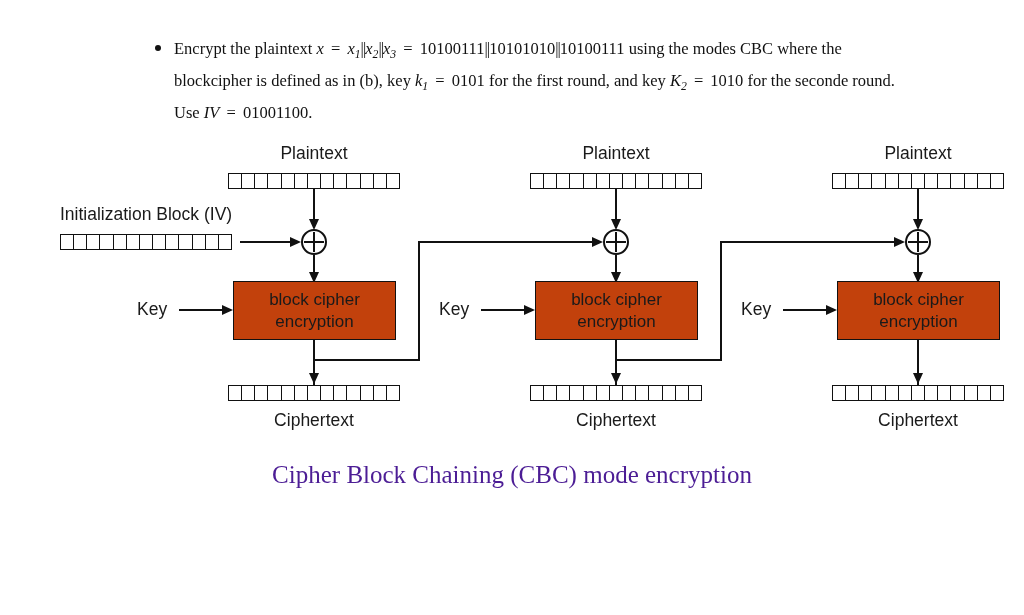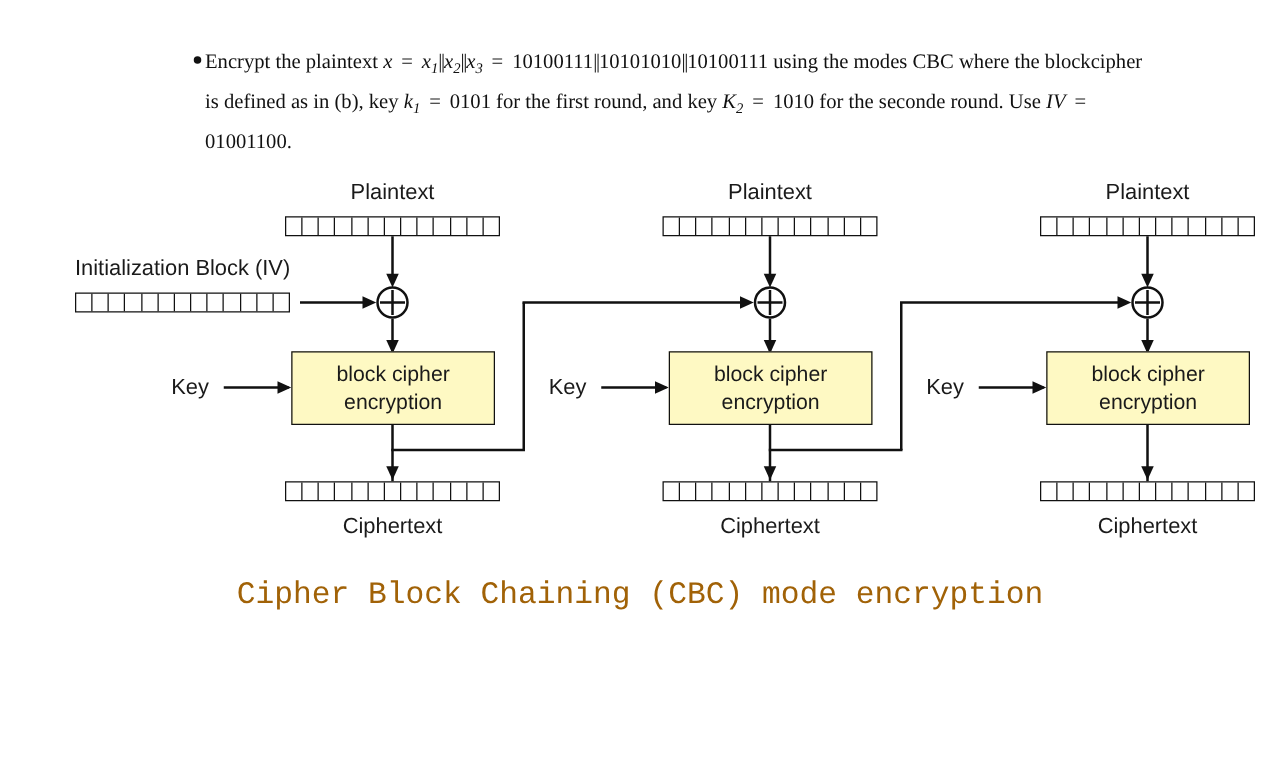--- a/index.html
+++ b/index.html
@@ -13,21 +13,21 @@
   
   #problem{
     position:absolute;left:150px;top:36px;width:770px;
     font-family:"Liberation Serif", serif;
     font-size:16.5px;line-height:25.5px;color:#111;
   }
   #problem .bullet{
     position:absolute;left:5px;top:9px;width:6px;height:6px;
     border-radius:50%;background:#111;
   }
-  #problem .body{display:block;margin-left:14px;text-align:left;}
+  #problem .body{display:block;margin-left:24px;text-align:left;}
   .mi{font-style:italic;font-family:"Liberation Serif",serif;}
   .mi sub{font-style:italic;font-size:71%;}
   .op{padding:0 3px;}
   .bars{letter-spacing:-1px;}
 
   
   #diagram{position:absolute;left:0;top:0;width:1024px;height:615px;}
   .lbl{
     position:absolute;font-family:"Liberation Sans",sans-serif;
     font-size:17.5px;color:#1a1a1a;white-space:nowrap;
@@ -39,21 +39,21 @@
     position:absolute;height:16px;display:flex;
     border:1.6px solid #111;background:#fff;box-sizing:border-box;
   }
   .bits .cell{
     flex:1 1 0;border-right:1.6px solid #111;box-sizing:border-box;
   }
   .bits .cell:last-child{border-right:none;}
 
   
   .cipherbox{
-    position:absolute;border:1.7px solid #111;background:#fef9c3;
+    position:absolute;border:1.7px solid #111;background:#c2410c;
     box-sizing:border-box;display:flex;flex-direction:column;
     align-items:center;justify-content:center;
     font-size:17px;line-height:22px;color:#1a1a1a;text-align:center;
   }
 
   
   .xor{
     position:absolute;width:26px;height:26px;border:2px solid #111;
     border-radius:50%;background:#fff;box-sizing:border-box;
   }
@@ -75,22 +75,22 @@
   }
   .arrow-r{
     position:absolute;width:0;height:0;
     border-top:5.5px solid transparent;border-bottom:5.5px solid transparent;
     border-left:11px solid #111;
   }
 
   
   #caption{
     position:absolute;left:512px;top:461px;transform:translateX(-50%);
-    font-size:25px;color:#a16207;white-space:nowrap;
-    font-family:Liberation Mono, monospace;
+    font-size:25px;color:#4c1d95;white-space:nowrap;
+    font-family:Liberation Serif, serif;
   }
 </style>
 </head>
 <body>
 
 <div id="problem">
   <span class="bullet"></span>
   <span class="body"><span>Encrypt the plaintext </span><span class="mi">x</span><span class="op"> = </span><span class="mi"><span>x</span><sub>1</sub></span><span class="bars">||</span><span class="mi"><span>x</span><sub>2</sub></span><span class="bars">||</span><span class="mi"><span>x</span><sub>3</sub></span><span class="op"> = </span><span>10100111</span><span class="bars">||</span><span>10101010</span><span class="bars">||</span><span>10100111</span><span> using the modes</span>
     <span>CBC where the blockcipher is defined as in (b), key </span><span class="mi"><span>k</span><sub>1</sub></span><span class="op"> = </span><span>0101</span><span> for the first round, and</span>
     <span>key </span><span class="mi"><span>K</span><sub>2</sub></span><span class="op"> = </span><span>1010</span><span> for the seconde round. Use </span><span class="mi">IV</span><span class="op"> = </span><span>01001100</span><span>.</span></span>

